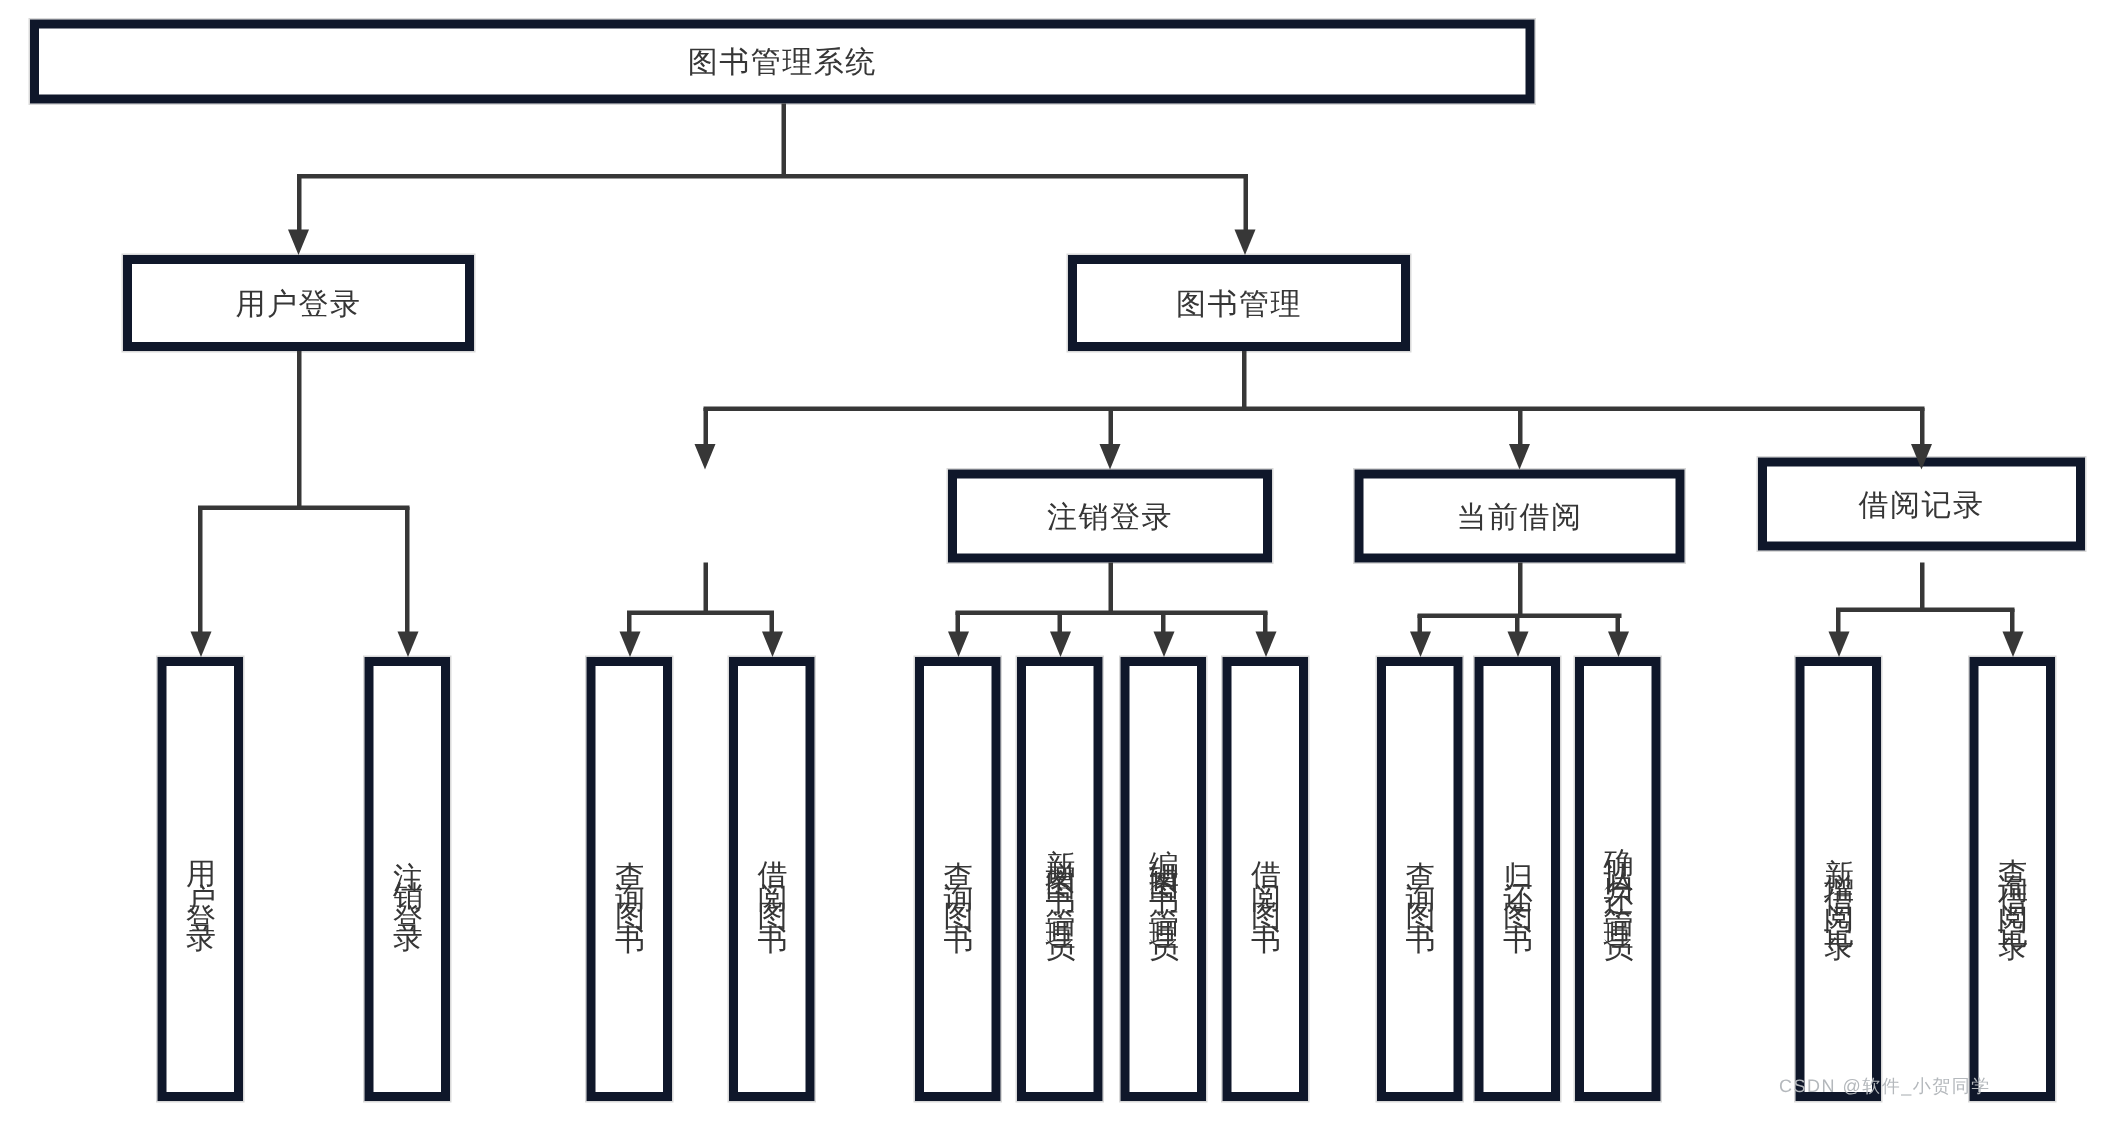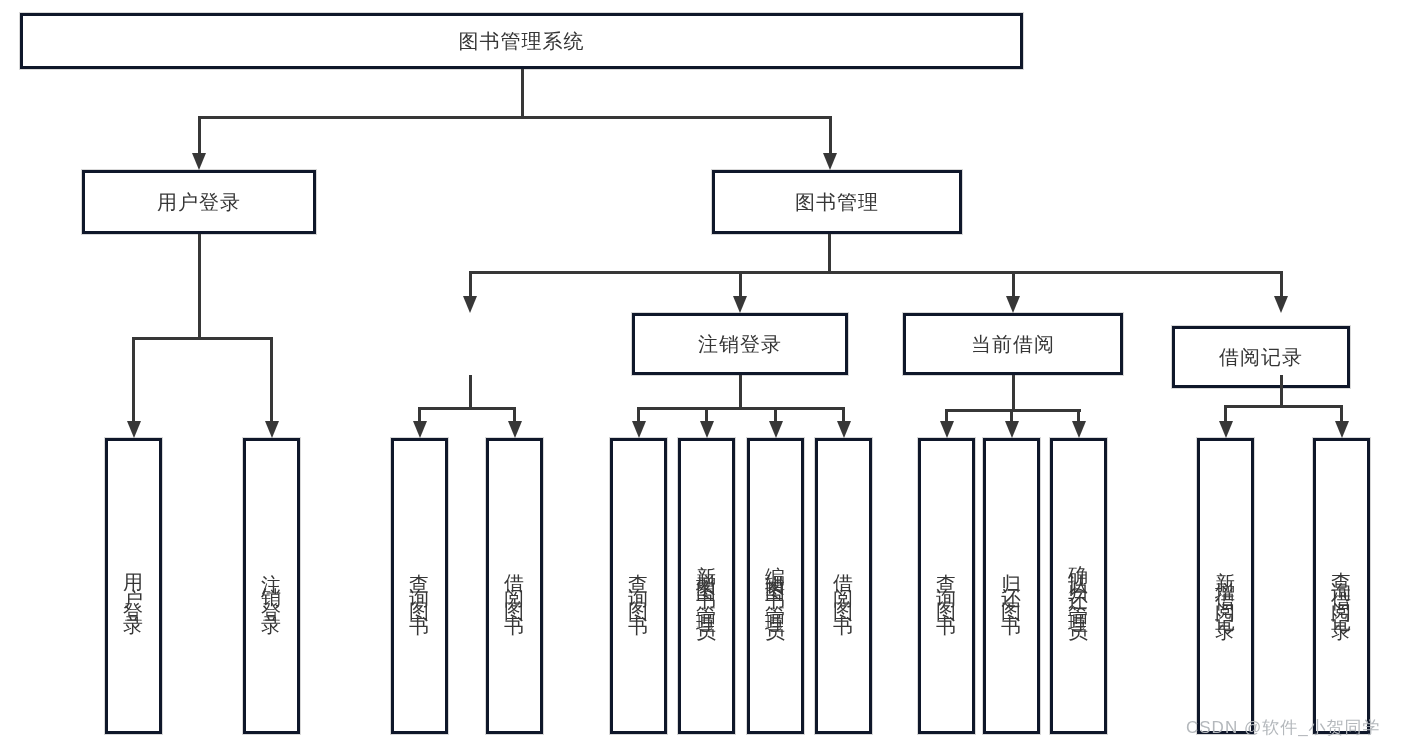--- a/index.html
+++ b/index.html
@@ -1,66 +1,66 @@
 <!DOCTYPE html>
 <html><head>
 <meta charset="utf-8">
 <style>
   html,body{margin:0;padding:0;background:#ffffff;}
   .canvas{
     position:relative;width:1405px;height:747px;background:#ffffff;overflow:hidden;
     font-family:"Liberation Sans","DejaVu Sans",sans-serif;color:#363636;
   }
   .box{
-    position:absolute;background:#ffffff;border:3px solid #0f172a;box-sizing:border-box;
+    position:absolute;background:#ffffff;border:6px solid #0f172a;box-sizing:border-box;
     display:flex;align-items:center;justify-content:center;
     box-shadow:0 0 0 1px rgba(145,145,145,0.35);
   }
   .box .lbl{font-size:20px;letter-spacing:1px;white-space:nowrap;}
   .leaf .lbl{
     writing-mode:vertical-rl;text-orientation:mixed;
     font-size:20px;line-height:1;letter-spacing:14px;white-space:nowrap;
   }
   .leaf .lbl.mid{letter-spacing:10px;}
   .leaf .lbl.dense{letter-spacing:8px;}
   .vl{position:absolute;width:3px;background:#373737;}
   .hl{position:absolute;height:3px;background:#373737;}
   .ah{
     position:absolute;width:0;height:0;
     border-left:7px solid transparent;border-right:7px solid transparent;
     border-top:17px solid #373737;
   }
   .watermark{
-    position:absolute;left:1186px;top:716px;font-size:17px;color:#b4b8bc;
+    position:absolute;left:1186px;top:716px;font-size:12px;color:#b4b8bc;
     letter-spacing:1px;white-space:nowrap;z-index:5;
   }
 </style>
 </head>
 <body>
 
 <div class="canvas">
 
   <div class="box" style="left:20px;top:13px;width:1003px;height:56px">
     <span class="lbl">图书管理系统</span>
   </div>
 
   <div class="box" style="left:82px;top:170px;width:234px;height:64px">
     <span class="lbl">用户登录</span>
   </div>
-  <div class="box" style="left:712px;top:170px;width:250px;height:64px">
+  <div class="box" style="left:712px;top:170px;width:228px;height:64px">
     <span class="lbl">图书管理</span>
   </div>
 
   <div class="box" style="left:632px;top:313px;width:216px;height:62px">
     <span class="lbl">注销登录</span>
   </div>
   <div class="box" style="left:903px;top:313px;width:220px;height:62px">
     <span class="lbl">当前借阅</span>
   </div>
-  <div class="box" style="left:1172px;top:326px;width:178px;height:62px">
+  <div class="box" style="left:1172px;top:305px;width:218px;height:62px">
     <span class="lbl">借阅记录</span>
   </div>
 
   <div class="box leaf" style="left:105px;top:438px;width:57px;height:296px">
     <span class="lbl">用户登录</span>
   </div>
   <div class="box leaf" style="left:243px;top:438px;width:57px;height:296px">
     <span class="lbl">注销登录</span>
   </div>
 

